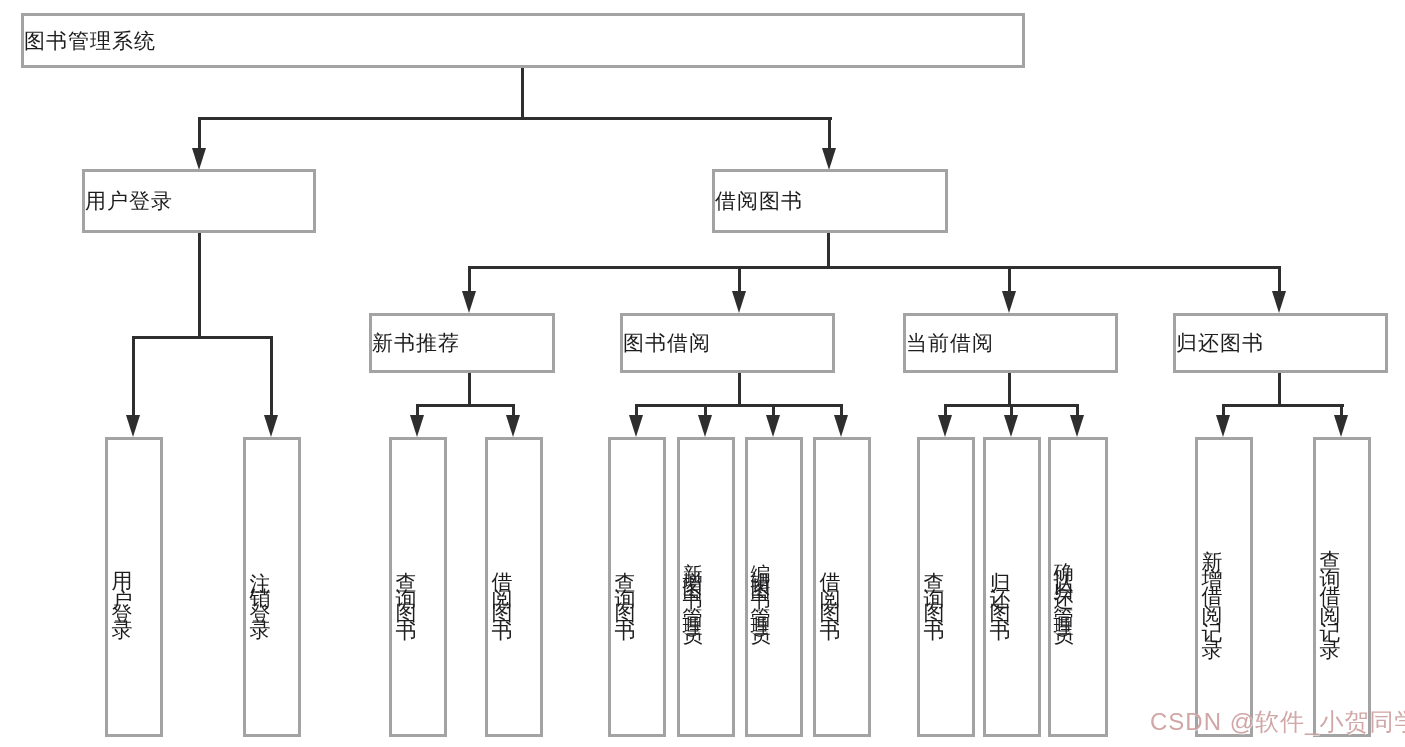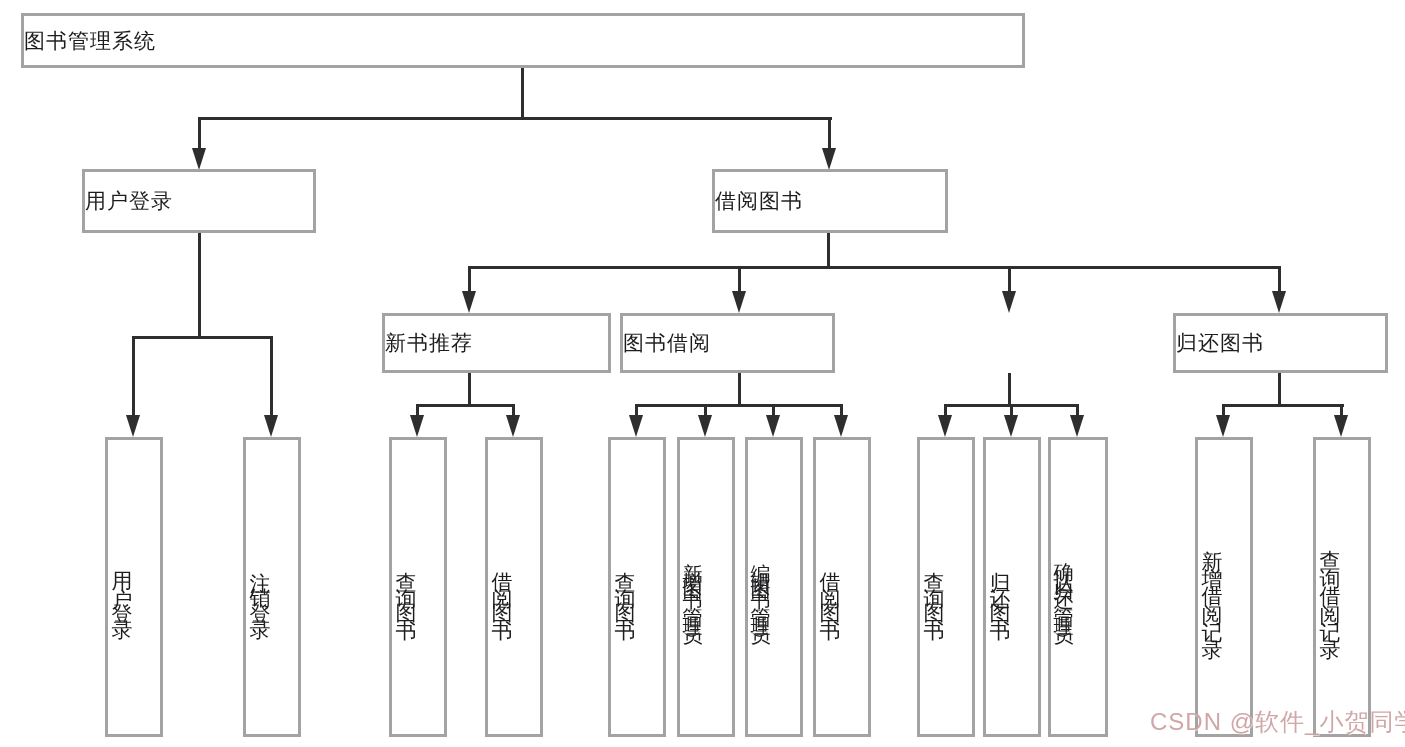--- a/index.html
+++ b/index.html
@@ -65,28 +65,31 @@
   </div>
 
   <div class="box" style="left:82px;top:169px;width:234px;height:64px">
     <span>用户登录</span>
   </div>
 
   <div class="box" style="left:712px;top:169px;width:236px;height:64px">
     <span>借阅图书</span>
   </div>
 
-  <div class="box" style="left:382px;top:313px;width:229px;height:60px">
+  <div class="box" style="left:369px;top:313px;width:186px;height:60px">
     <span>新书推荐</span>
   </div>
 
   <div class="box" style="left:620px;top:313px;width:215px;height:60px">
     <span>图书借阅</span>
   </div>
 
+  <div class="box" style="left:903px;top:313px;width:215px;height:60px">
+    <span>当前借阅</span>
+  </div>
 
   <div class="box" style="left:1173px;top:313px;width:215px;height:60px">
     <span>归还图书</span>
   </div>
 
   <div class="box" style="left:105px;top:437px;width:58px;height:300px">
     <span class="vlabel ls4">用户登录</span>
   </div>
 
   <div class="box" style="left:243px;top:437px;width:58px;height:300px">

